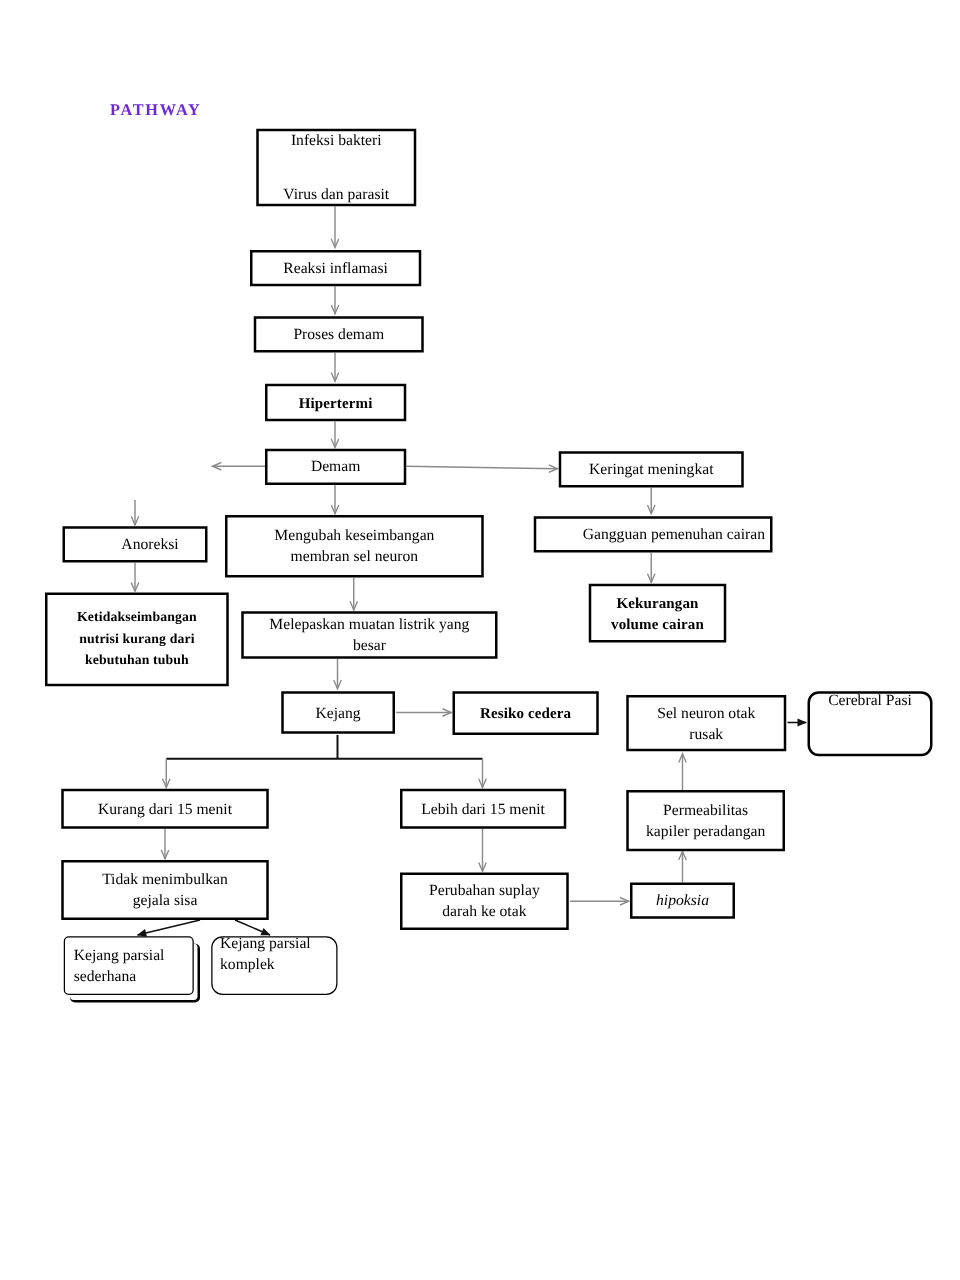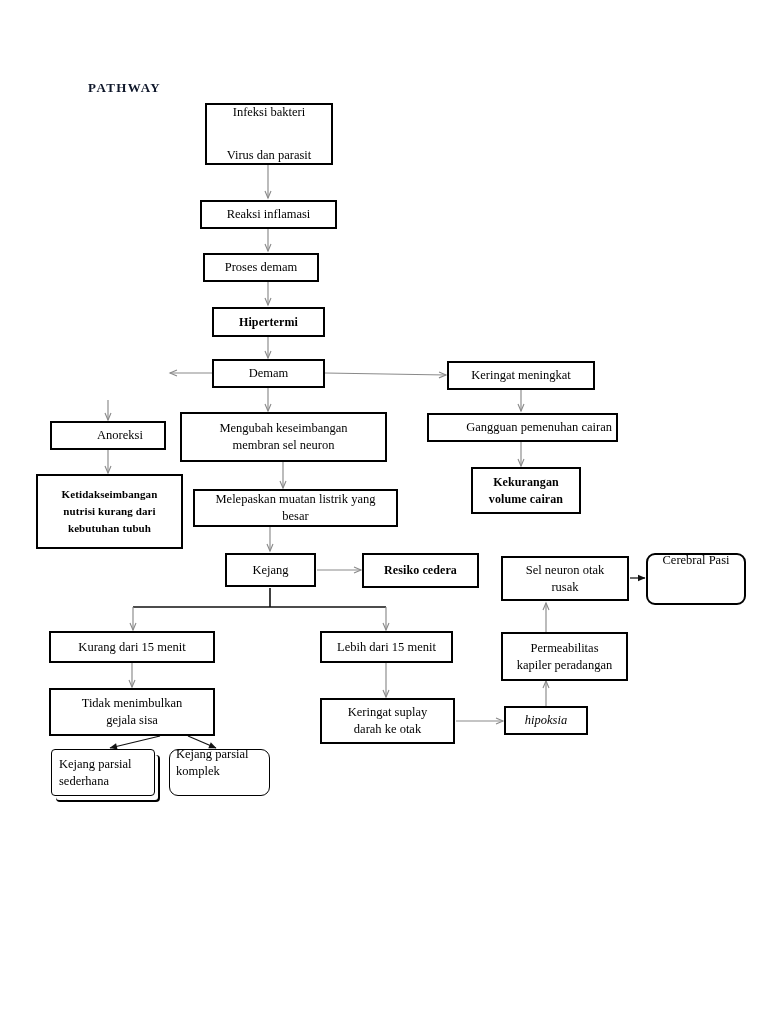--- a/index.html
+++ b/index.html
@@ -31,21 +31,21 @@
     height: 1024px;
     pointer-events: none;
   }
 
   .title {
     position: absolute;
     font-family: "Liberation Serif", "DejaVu Serif", serif;
     font-weight: bold;
     font-size: 13px;
     letter-spacing: 1.4px;
-    color: #0f172a;
+    color: #6d28d9;
     white-space: nowrap;
   }
 
   .node {
     position: absolute;
     box-sizing: border-box;
     background: #ffffff;
     border: 2.5px solid #000000;
     display: flex;
     align-items: center;
@@ -146,21 +146,21 @@
     <span class="lines spaced">
       <span class="ln">Infeksi bakteri</span>
       <span class="ln">Virus dan parasit</span>
     </span>
   </div>
 
   <div class="node" style="left:200px; top:200px; width:137px; height:29px;">
     <span>Reaksi inflamasi</span>
   </div>
 
-  <div class="node" style="left:203px; top:253px; width:116px; height:29px;">
+  <div class="node" style="left:203px; top:253px; width:136px; height:29px;">
     <span>Proses demam</span>
   </div>
 
   <div class="node bold-text" style="left:212px; top:307px; width:113px; height:30px;">
     <span>Hipertermi</span>
   </div>
 
   <div class="node" style="left:212px; top:359px; width:113px; height:29px;">
     <span>Demam</span>
   </div>
@@ -243,21 +243,21 @@
 
   <div class="node" style="left:49px; top:688px; width:166px; height:48px;">
     <span class="lines">
       <span class="ln">Tidak menimbulkan</span>
       <span class="ln">gejala sisa</span>
     </span>
   </div>
 
   <div class="node" style="left:320px; top:698px; width:135px; height:46px;">
     <span class="lines">
-      <span class="ln">Keringat suplay</span>
+      <span class="ln">Perubahan suplay</span>
       <span class="ln">darah ke otak</span>
     </span>
   </div>
 
   <div class="node" style="left:504px; top:706px; width:84px; height:29px;font-style:italic;">
     <span>hipoksia</span>
   </div>
 
   <div class="node shadowed" style="left:51px; top:749px; width:104px; height:47px; border-width:1.6px; justify-content:flex-start; padding-left:7px; text-align:left;">
     <span class="lines" style="text-align:left;">

